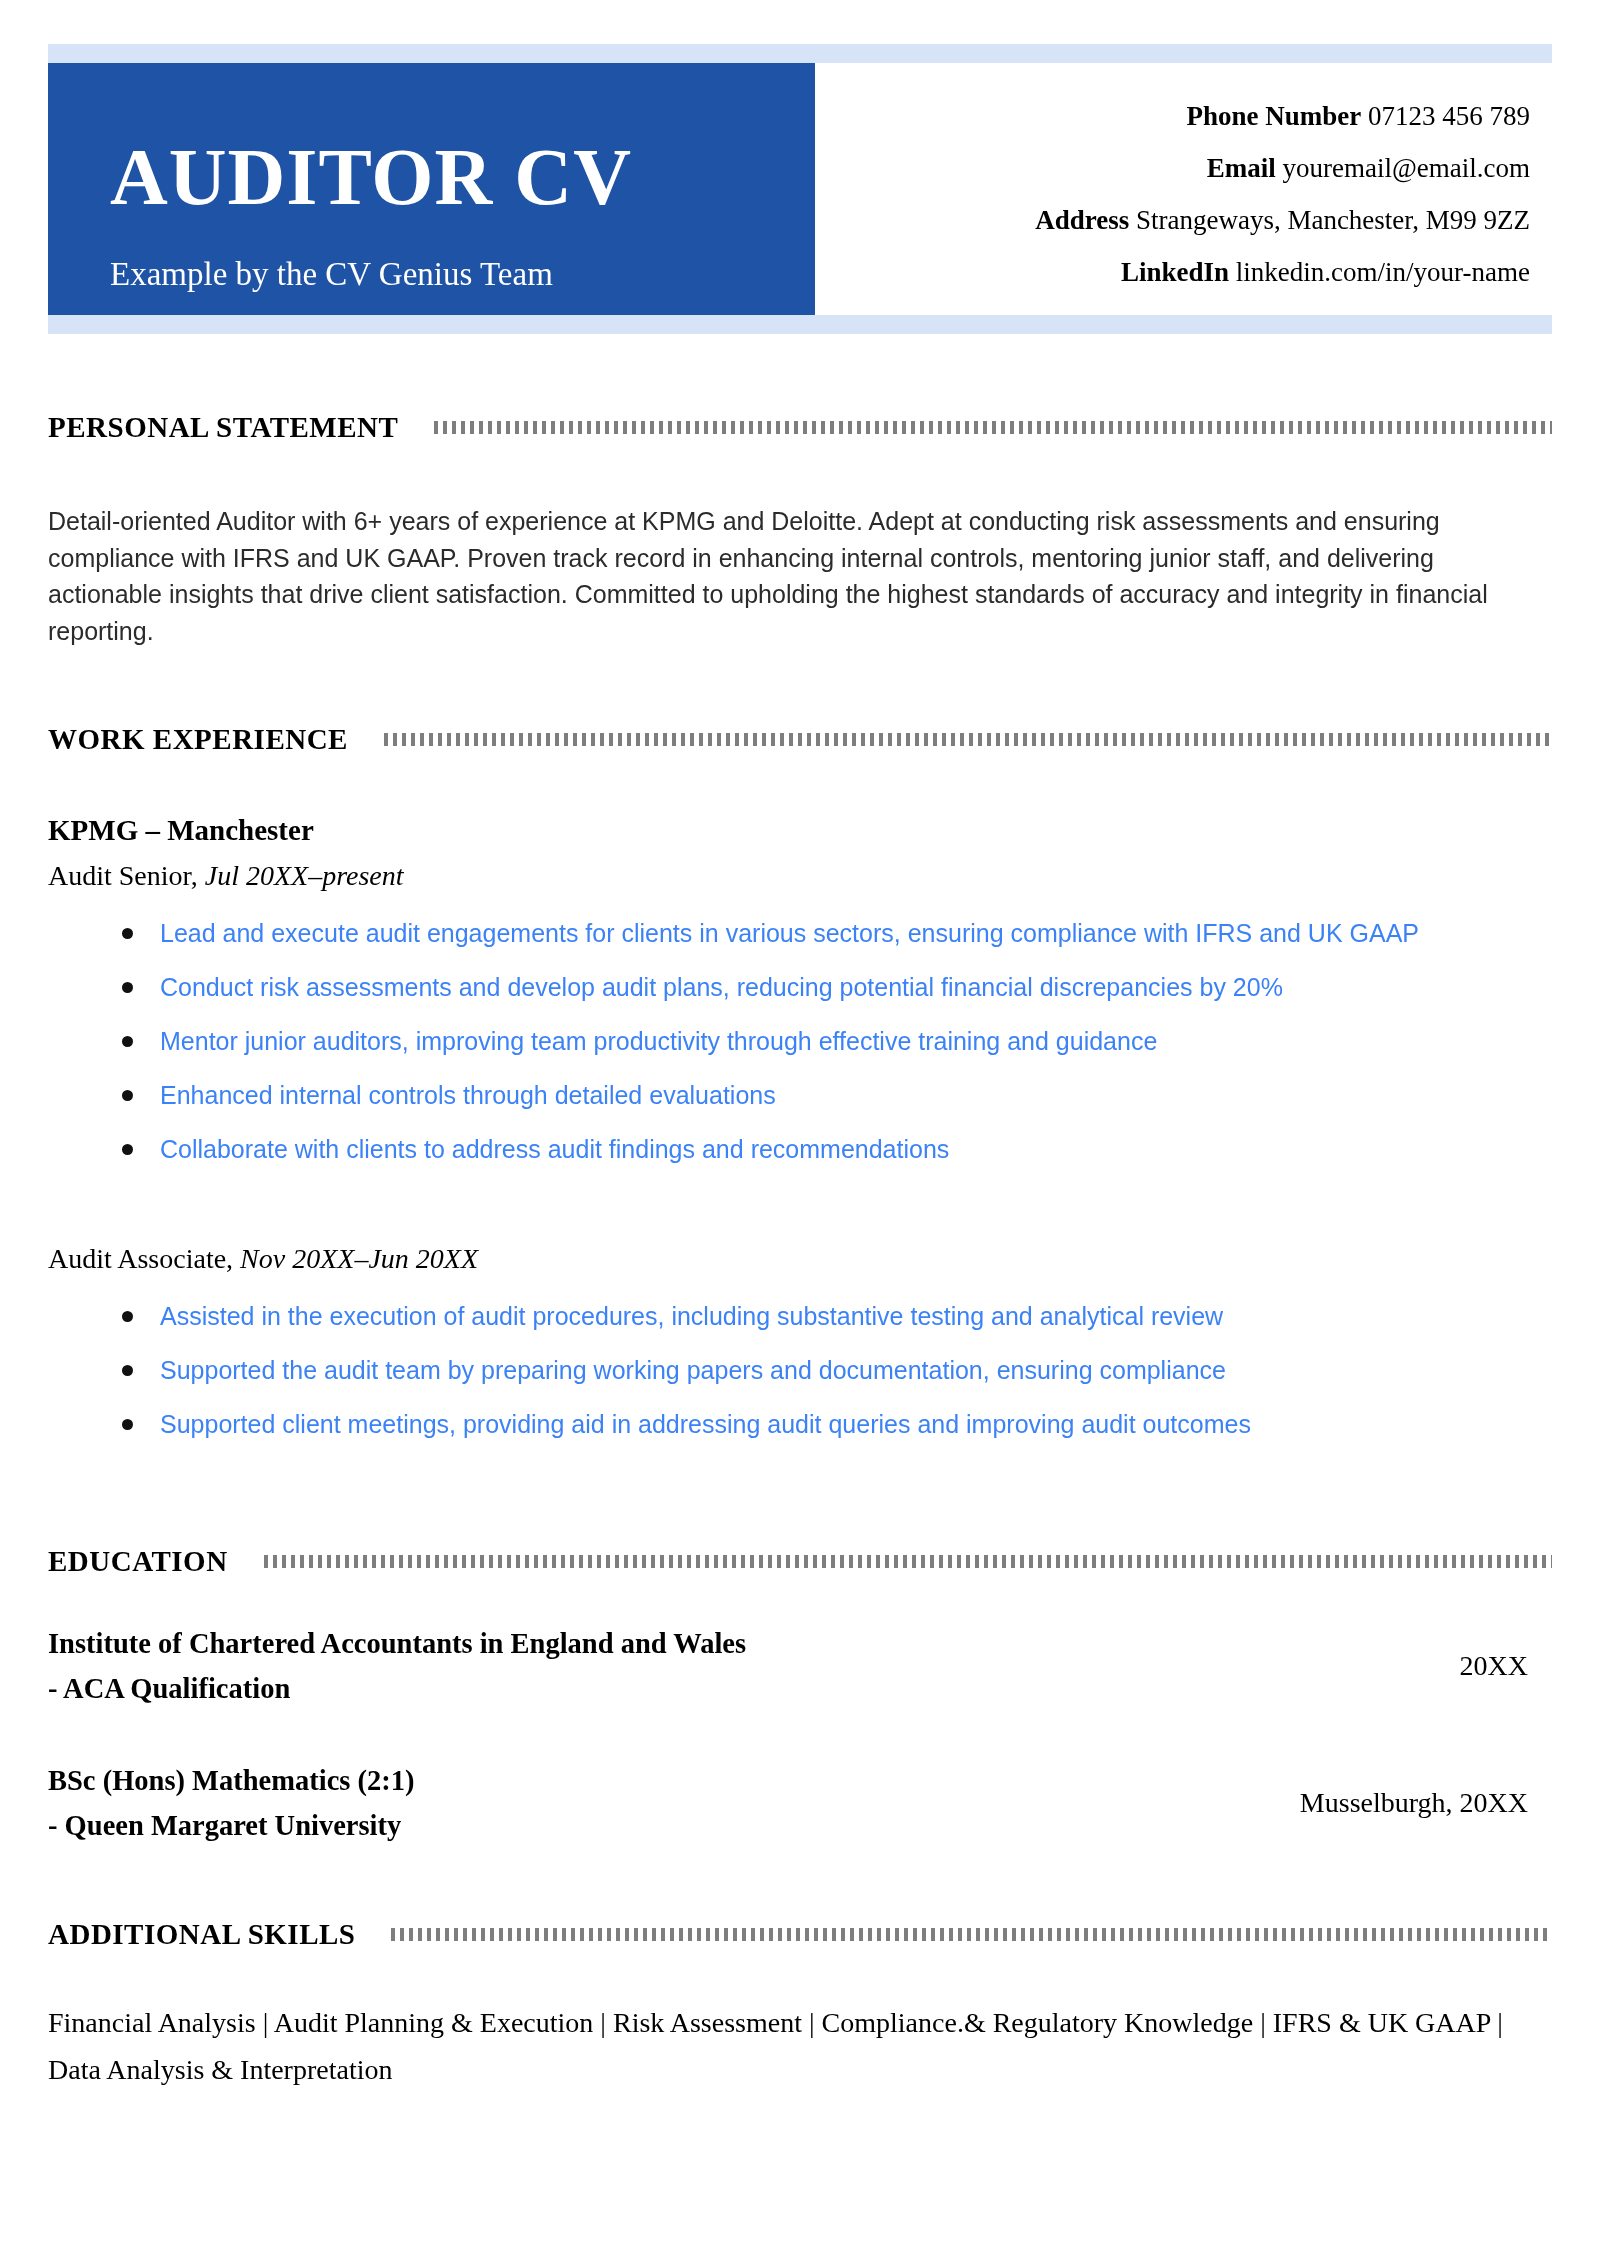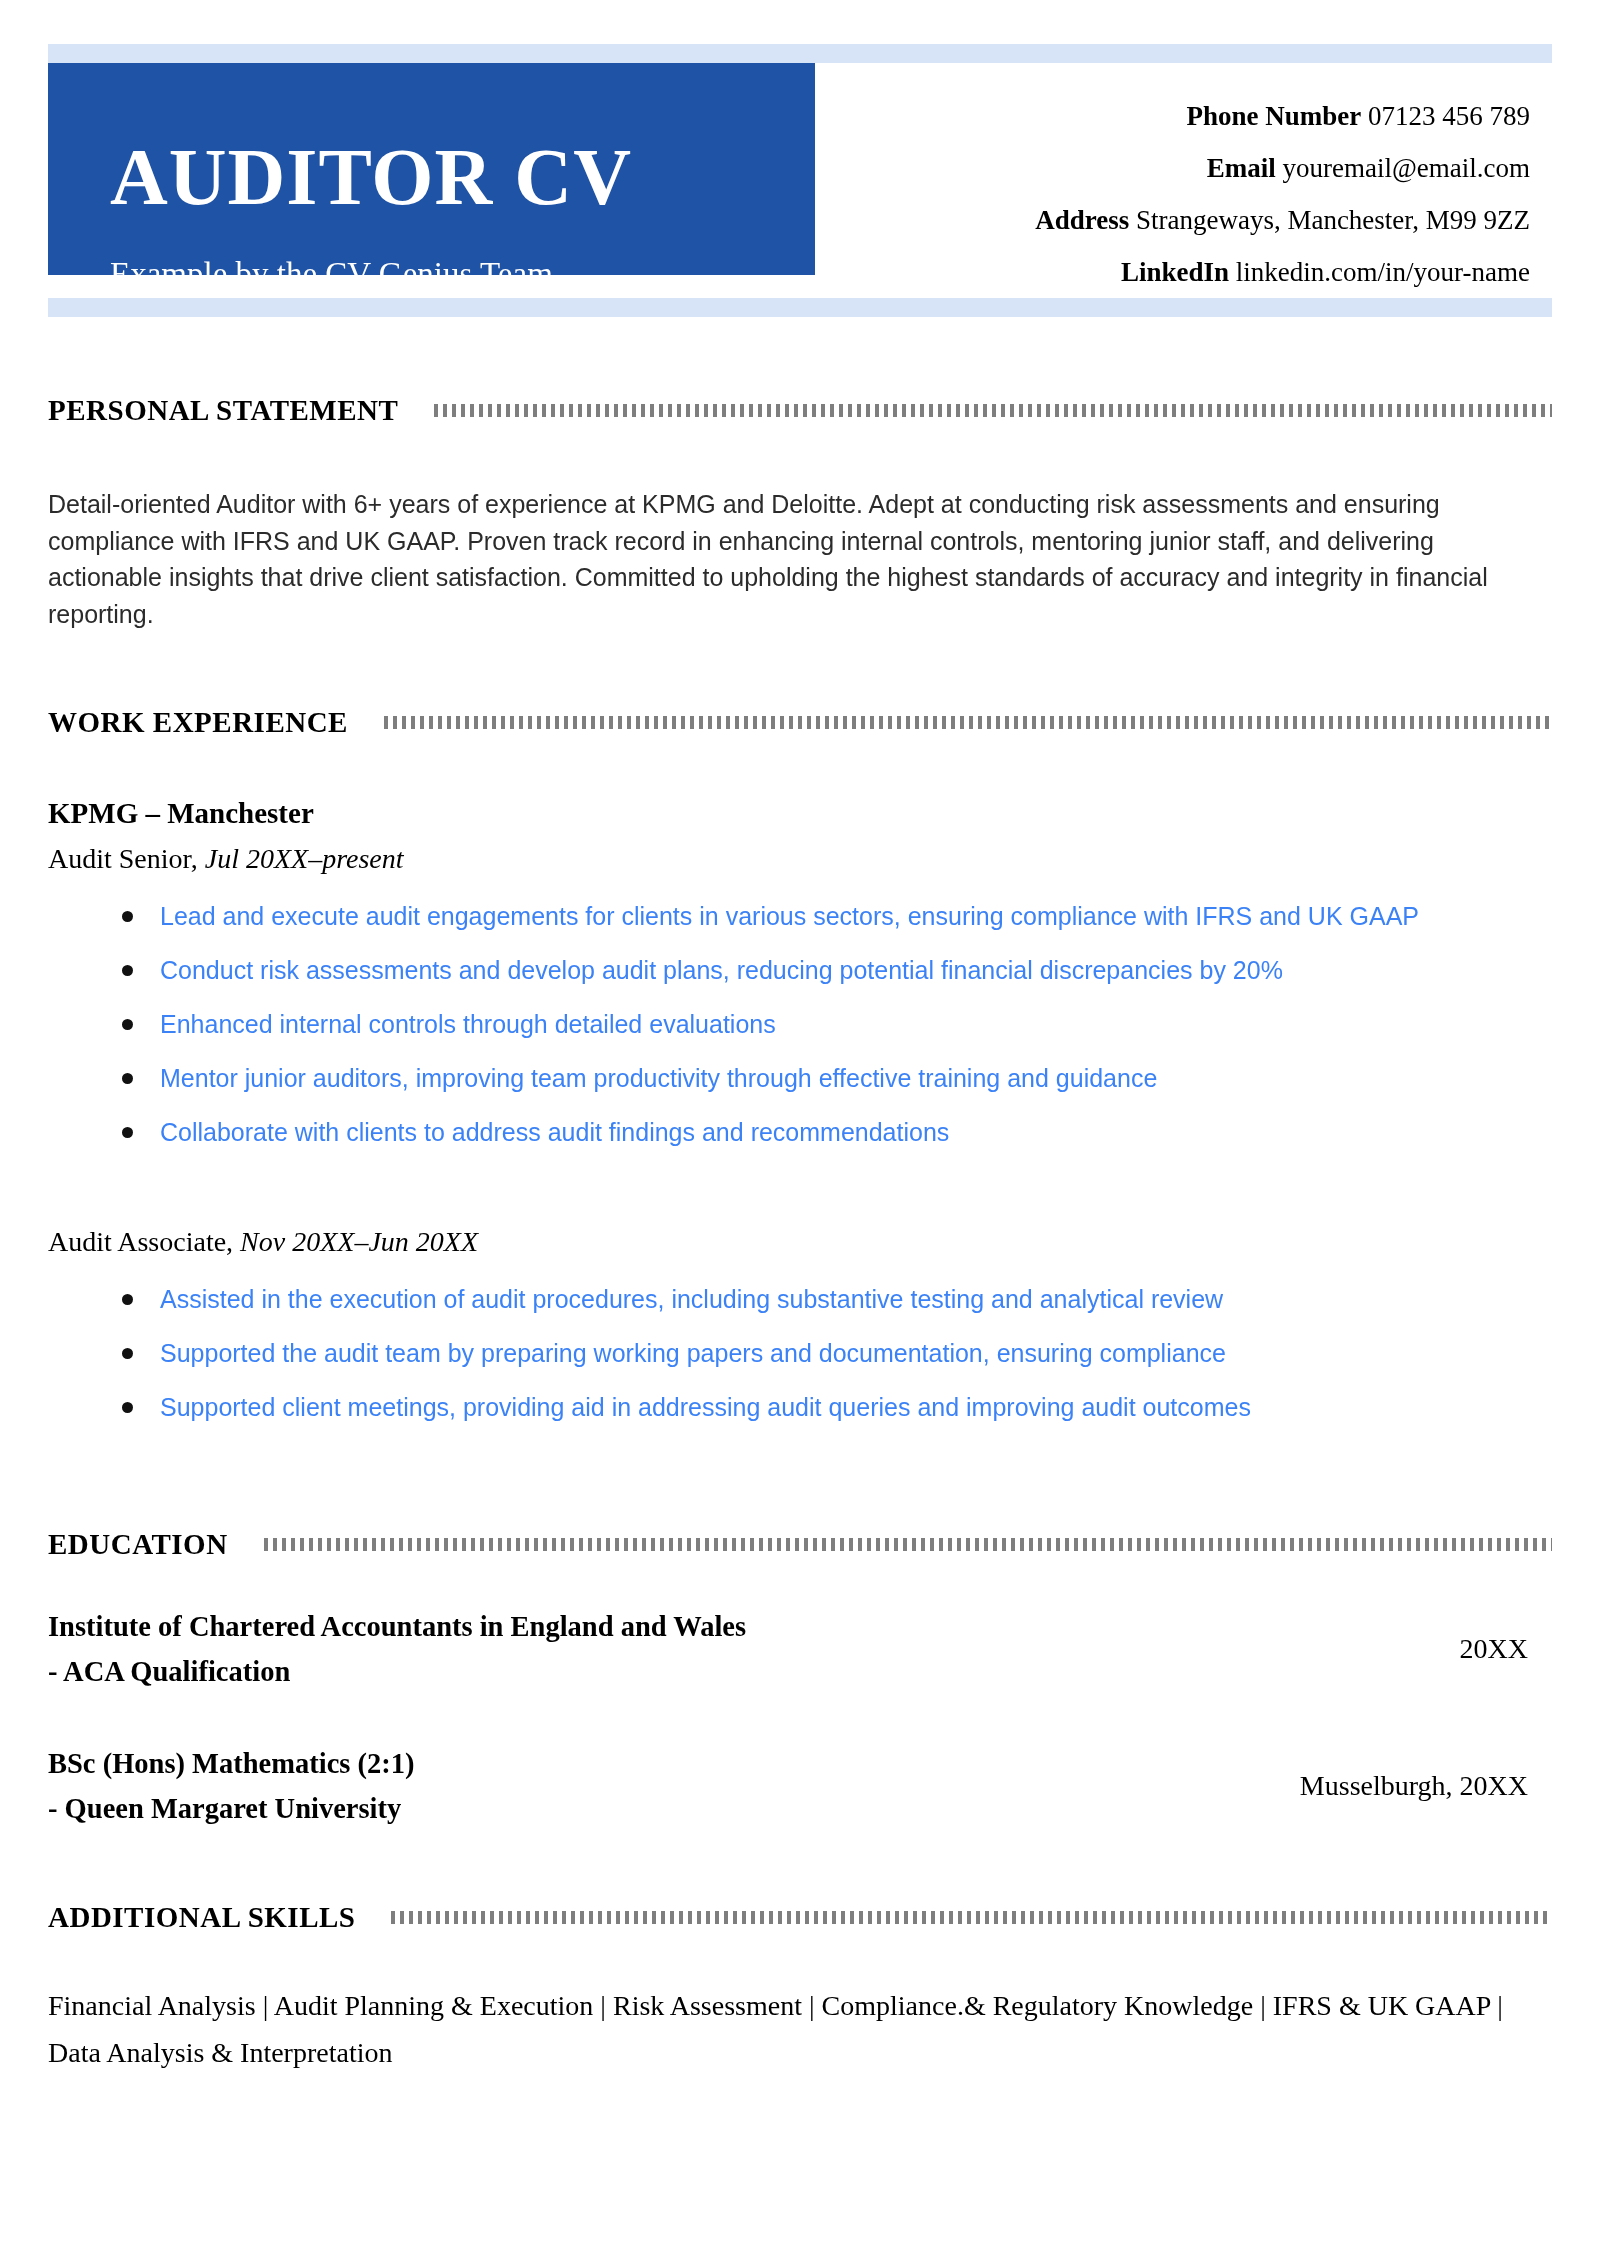--- a/index.html
+++ b/index.html
@@ -10,21 +10,21 @@
     overflow:hidden;
     font-family:"Liberation Serif", serif;
     color:#000;
   }
 
   
   .strip { height:19px; margin:0 48px; background:var(--light_blue,#d7e3f7); }
   .strip-top { margin-top:44px; }
   .header-row { margin:0 48px; display:flex; }
   .title-box {
-    width:767px; height:212px; box-sizing:border-box;
+    width:767px; height:252px; box-sizing:border-box;
     background:var(--accent_blue,#1f53a5);
     color:#fff; padding-left:62px;
   }
   .cv-title {
     margin:74px 0 0; font-weight:bold; font-size:80px; line-height:1;
     letter-spacing:1px; font-family:"Liberation Serif", serif;
   }
   .cv-subtitle { margin-top:38px; font-size:33px; line-height:1.2; }
   .contact {
     flex:1; box-sizing:border-box; text-align:right;
@@ -130,22 +130,22 @@
 
   <div class="job job-1">
     <div class="company">KPMG – Manchester</div>
     <div class="role-line">
       <span>Audit Senior,</span>
       <span class="role-dates">Jul 20XX–present</span>
     </div>
     <ul class="bullets">
       <li><span>Lead and execute audit engagements for clients in various sectors, ensuring compliance with IFRS and UK GAAP</span></li>
       <li><span>Conduct risk assessments and develop audit plans, reducing potential financial discrepancies by 20%</span></li>
+      <li><span>Mentor junior auditors, improving team productivity through effective training and guidance</span></li>
       <li><span>Enhanced internal controls through detailed evaluations</span></li>
-      <li><span>Mentor junior auditors, improving team productivity through effective training and guidance</span></li>
       <li><span>Collaborate with clients to address audit findings and recommendations</span></li>
     </ul>
   </div>
 
   <div class="job job-2">
     <div class="role-line">
       <span>Audit Associate,</span>
       <span class="role-dates">Nov 20XX–Jun 20XX</span>
     </div>
     <ul class="bullets">

